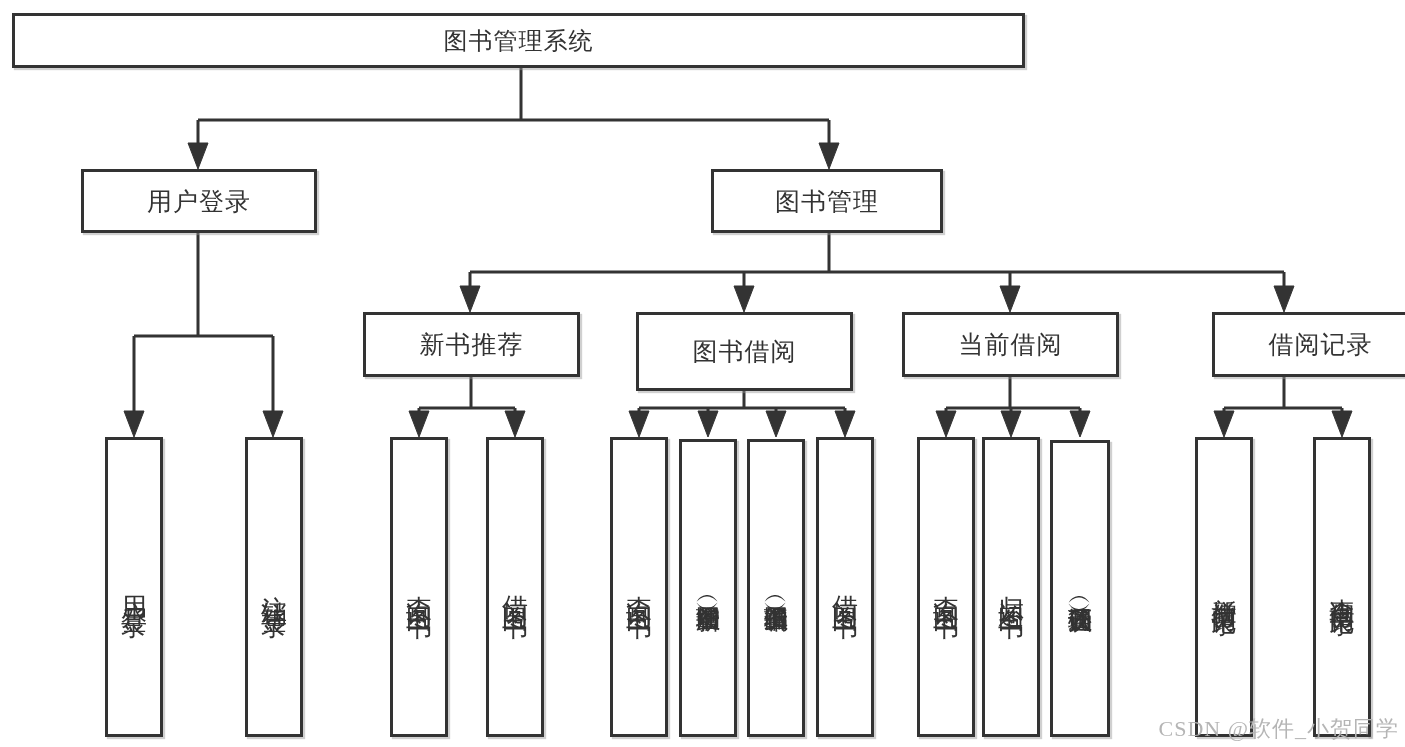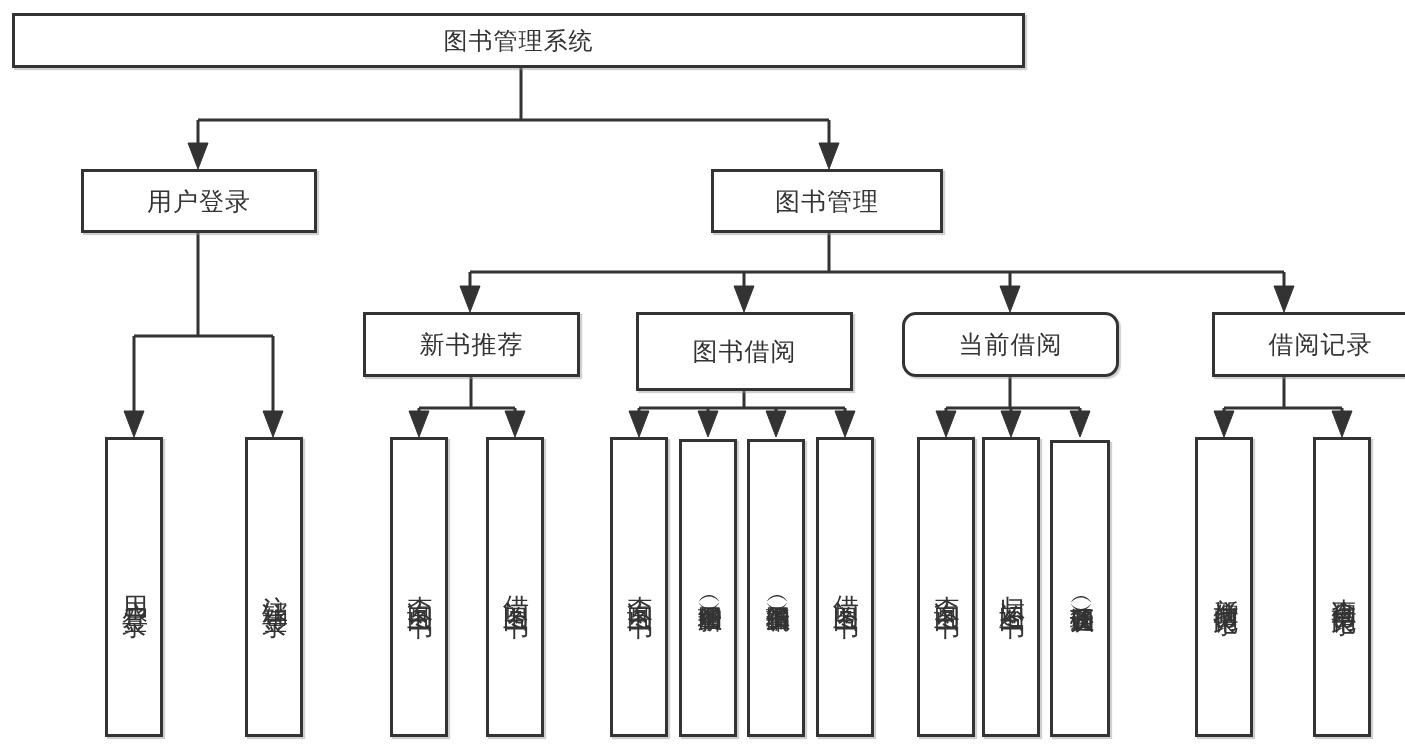--- a/index.html
+++ b/index.html
@@ -1,21 +1,21 @@
 <!DOCTYPE html>
 <html><head>
 <meta charset="utf-8">
 <style>
   html, body { margin: 0; padding: 0; background: #ffffff; }
   #stage {
     position: relative;
     width: 1405px;
     height: 747px;
     background: #ffffff;
-    font-family: Liberation Mono, monospace;
+    font-family: Liberation Serif, serif;
     overflow: hidden;
   }
   #wires {
     position: absolute;
     left: 0; top: 0;
     width: 1405px; height: 747px;
   }
   #wires path {
     stroke: #333333;
     stroke-width: 3;
@@ -125,21 +125,21 @@
   <div class="box" style="left:711px; top:169px; width:232px; height:64px;">
     <span class="h-label">图书管理</span>
   </div>
 
   <div class="box" style="left:363px; top:312px; width:217px; height:65px;">
     <span class="h-label">新书推荐</span>
   </div>
   <div class="box" style="left:636px; top:312px; width:217px; height:79px;">
     <span class="h-label">图书借阅</span>
   </div>
-  <div class="box" style="left:902px; top:312px; width:217px; height:65px;border-radius:14px;">
+  <div class="box" style="left:902px; top:312px; width:217px; height:65px;">
     <span class="h-label">当前借阅</span>
   </div>
   <div class="box" style="left:1175px; top:312px; width:217px; height:65px;margin-left:37px;">
     <span class="h-label">借阅记录</span>
   </div>
 
   <div class="box" style="left:105px; top:437px; width:58px; height:300px;">
     <span class="v-label sp-wide">用户登录</span>
   </div>
   <div class="box" style="left:245px; top:437px; width:58px; height:300px;">
@@ -176,14 +176,15 @@
     <span class="v-label sp-tight">确认归还（管理员）</span>
   </div>
 
   <div class="box" style="left:1195px; top:437px; width:58px; height:300px;">
     <span class="v-label sp-mid">新增借阅记录</span>
   </div>
   <div class="box" style="left:1313px; top:437px; width:58px; height:300px;">
     <span class="v-label sp-mid">查询借阅记录</span>
   </div>
 
+  <div id="watermark">CSDN @软件_小贺同学</div>
 
 </div>
 
 </body></html>

